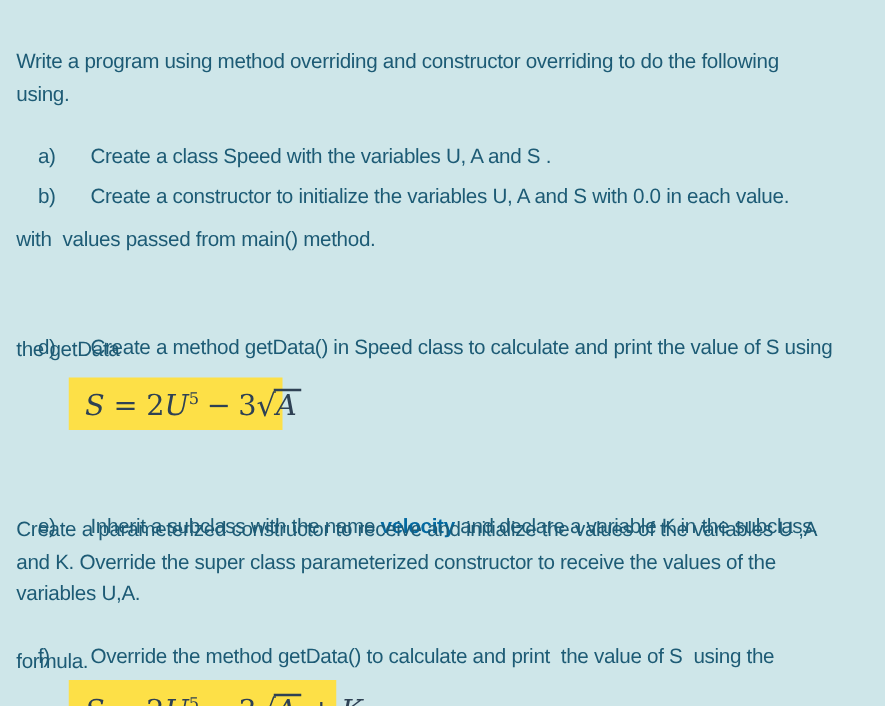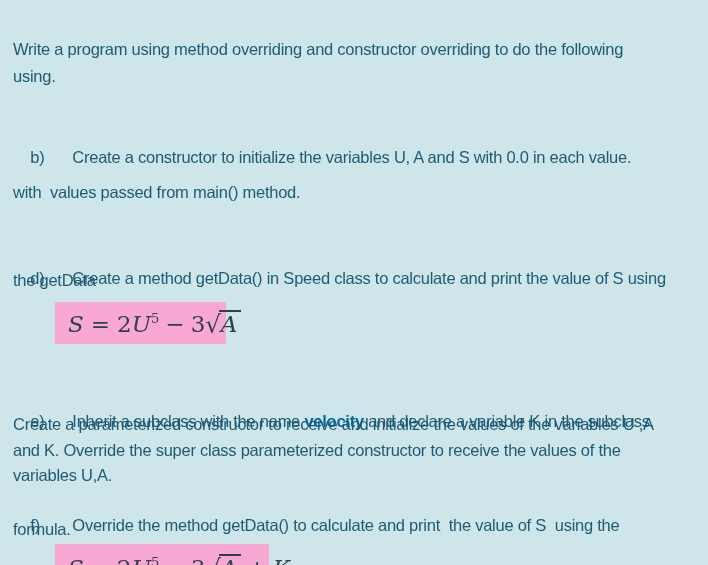--- a/index.html
+++ b/index.html
@@ -24,21 +24,21 @@
     white-space: pre;
     line-height: 22px;
   }
   .item-label {
     display: inline-block;
     width: 42px;
   }
   .bold { font-weight: bold; color: #0369a1; }
   .formula-box {
     position: absolute;
-    background: #f9a8d4;
+    background: #fde047;
     display: flex;
     align-items: center;
     box-sizing: border-box;
     padding-left: 13px;
   }
   .math {
     font-family: "DejaVu Serif", serif;
     color: #2e4154;
     font-size: 23px;
     white-space: nowrap;
@@ -65,20 +65,23 @@
   }
 </style>
 </head>
 <body>
 
 <div class="page">
 
   <div class="line" style="top:6px">Write a program using method overriding and constructor overriding to do the following</div>
   <div class="line" style="top:33px">using.</div>
 
+  <div class="line" style="top:60px">
+    <span class="item-label">a)</span><span>Create a class Speed with the variables U, A and S .</span>
+  </div>
 
   <div class="line" style="top:92px">
     <span class="item-label">b)</span><span>Create a constructor to initialize the variables U, A and S with 0.0 in each value.</span>
   </div>
 
   <div class="line" style="top:149px">with  values passed from main() method.</div>
 
   <div class="line" style="top:213px">
     <span class="item-label">d)</span><span>Create a method getData() in Speed class to calculate and print the value of S using</span>
   </div>

